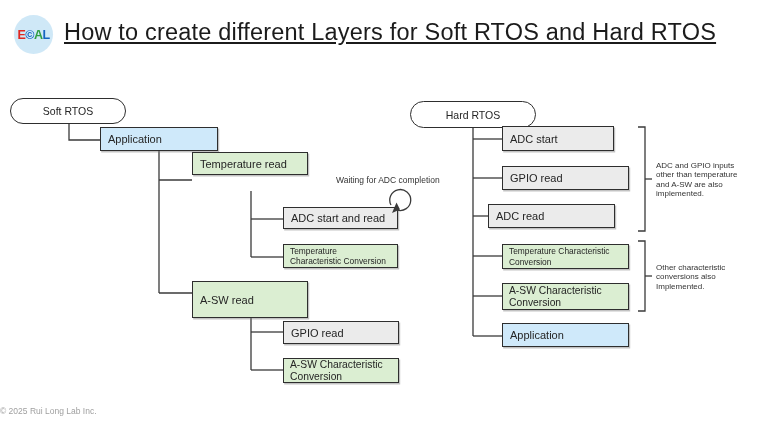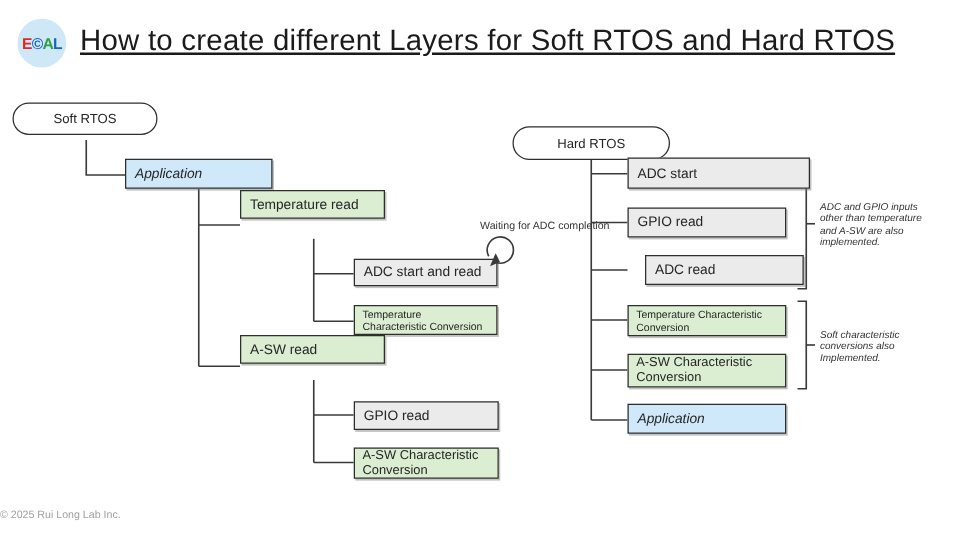--- a/index.html
+++ b/index.html
@@ -17,23 +17,23 @@
   .arrowhead{fill:var(--line);stroke:none;}
   .pill{position:absolute;box-sizing:border-box;border:1.4px solid var(--box_border);
         border-radius:14px;background:var(--pill_bg);display:flex;align-items:center;
         justify-content:center;font-size:10.5px;color:#252525;}
   .box{position:absolute;box-sizing:border-box;border:1.4px solid var(--box_border);
        display:flex;align-items:center;padding-left:7px;font-size:11px;color:#252525;
        box-shadow:1.2px 1.5px 0 rgba(120,120,120,0.45);}
   .box.small{font-size:8.4px;line-height:1.2;padding-left:6px;}
   .box.mid{font-size:10.3px;line-height:1.15;padding-left:6px;}
   .multi{white-space:pre-line;}
-  .blue{background:var(--box_blue);font-style:italic;} .green{background:var(--box_green);} .gray{background:var(--box_gray);}
-  .loop-label{position:absolute;font-size:8.5px;color:var(--annotation_text);white-space:nowrap;margin-left:48px;}
-  .note{position:absolute;font-size:8px;line-height:9.4px;color:var(--annotation_text);white-space:pre-line;font-style:italic;}
+  .blue{background:var(--box_blue);} .green{background:var(--box_green);} .gray{background:var(--box_gray);}
+  .loop-label{position:absolute;font-size:8.5px;color:var(--annotation_text);white-space:nowrap;}
+  .note{position:absolute;font-size:8px;line-height:9.4px;color:var(--annotation_text);white-space:pre-line;}
   .footer{position:absolute;left:0;right:0;top:406px;text-align:left;font-size:8.5px;
           color:var(--footer_text);}
 </style>
 </head>
 <body>
 
 <div class="canvas">
 
   <div class="logo">
     <span class="c0">E</span>
@@ -68,47 +68,47 @@
     <g>
       <path class="ln" d="M638 127 H645 V231 H638"></path>
       <path class="ln" d="M645 179 H652"></path>
     </g>
     <g>
       <path class="ln" d="M638 241 H645 V311 H638"></path>
       <path class="ln" d="M645 276 H652"></path>
     </g>
   </svg>
 
-  <div class="pill" style="left:10px;top:82px;width:116px;height:26px">Soft RTOS</div>
+  <div class="pill" style="left:10px;top:98px;width:116px;height:26px">Soft RTOS</div>
   <div class="box blue" style="left:100px;top:127px;width:118px;height:24px">Application</div>
   <div class="box green" style="left:192px;top:152px;width:116px;height:23px">Temperature read</div>
   <div class="box gray" style="left:283px;top:207px;width:115px;height:22px">ADC start and read</div>
   <div class="box green small multi" style="left:283px;top:244px;width:115px;height:24px">Temperature
 Characteristic Conversion</div>
-  <div class="box green" style="left:192px;top:268px;width:116px;height:23px">A-SW read</div>
+  <div class="box green" style="left:192px;top:281px;width:116px;height:37px">A-SW read</div>
   <div class="box gray" style="left:283px;top:321px;width:116px;height:23px">GPIO read</div>
   <div class="box green mid multi" style="left:283px;top:358px;width:116px;height:25px">A-SW Characteristic
 Conversion</div>
   <div class="loop-label" style="left:336px;top:175px">Waiting for ADC completion</div>
 
   <div class="pill" style="left:410px;top:101px;width:126px;height:27px">Hard RTOS</div>
-  <div class="box gray" style="left:502px;top:126px;width:146px;height:25px">ADC start</div>
+  <div class="box gray" style="left:502px;top:126px;width:112px;height:25px">ADC start</div>
   <div class="box gray" style="left:502px;top:166px;width:127px;height:24px">GPIO read</div>
-  <div class="box gray" style="left:516px;top:204px;width:127px;height:24px">ADC read</div>
+  <div class="box gray" style="left:488px;top:204px;width:127px;height:24px">ADC read</div>
   <div class="box green small multi" style="left:502px;top:244px;width:127px;height:25px">Temperature Characteristic
 Conversion</div>
   <div class="box green mid multi" style="left:502px;top:283px;width:127px;height:27px">A-SW Characteristic
 Conversion</div>
   <div class="box blue" style="left:502px;top:323px;width:127px;height:24px">Application</div>
 
   <div class="note" style="left:656px;top:161px;width:105px">ADC and GPIO inputs
 other than temperature
 and A-SW are also
 implemented.</div>
-  <div class="note" style="left:656px;top:263px;width:105px">Soft characteristic
+  <div class="note" style="left:656px;top:263px;width:105px">Other characteristic
 conversions also
 Implemented.</div>
 
   <svg class="wires" width="768" height="432" viewBox="0 0 768 432">
     <path class="ln" d="M391 205 A10.5 10.5 0 1 1 397 210"></path>
     <polygon class="arrowhead" points="392,213 400,209.5 396.5,202.5"></polygon>
   </svg>
 
   <div class="footer">© 2025 Rui Long Lab Inc.</div>
 

